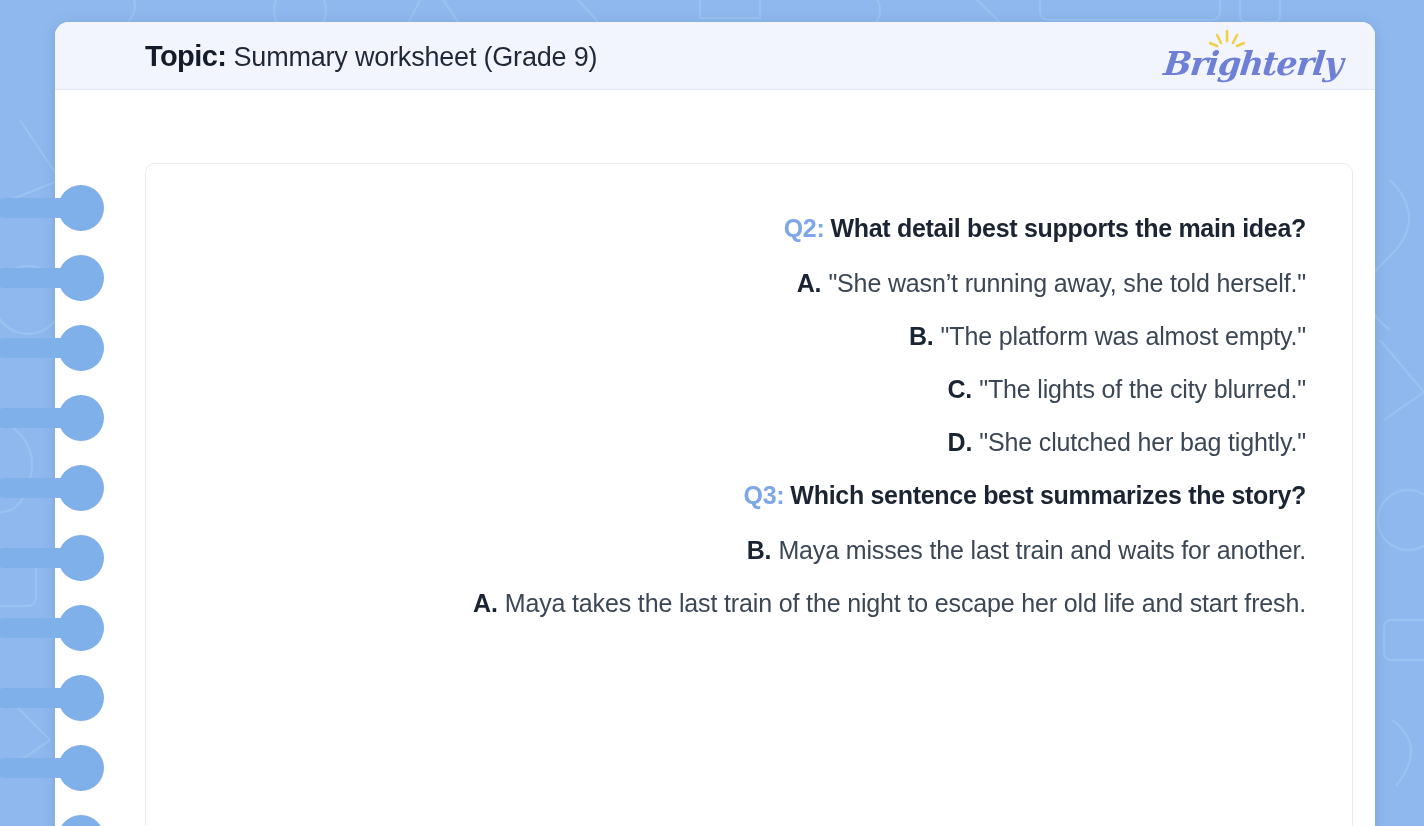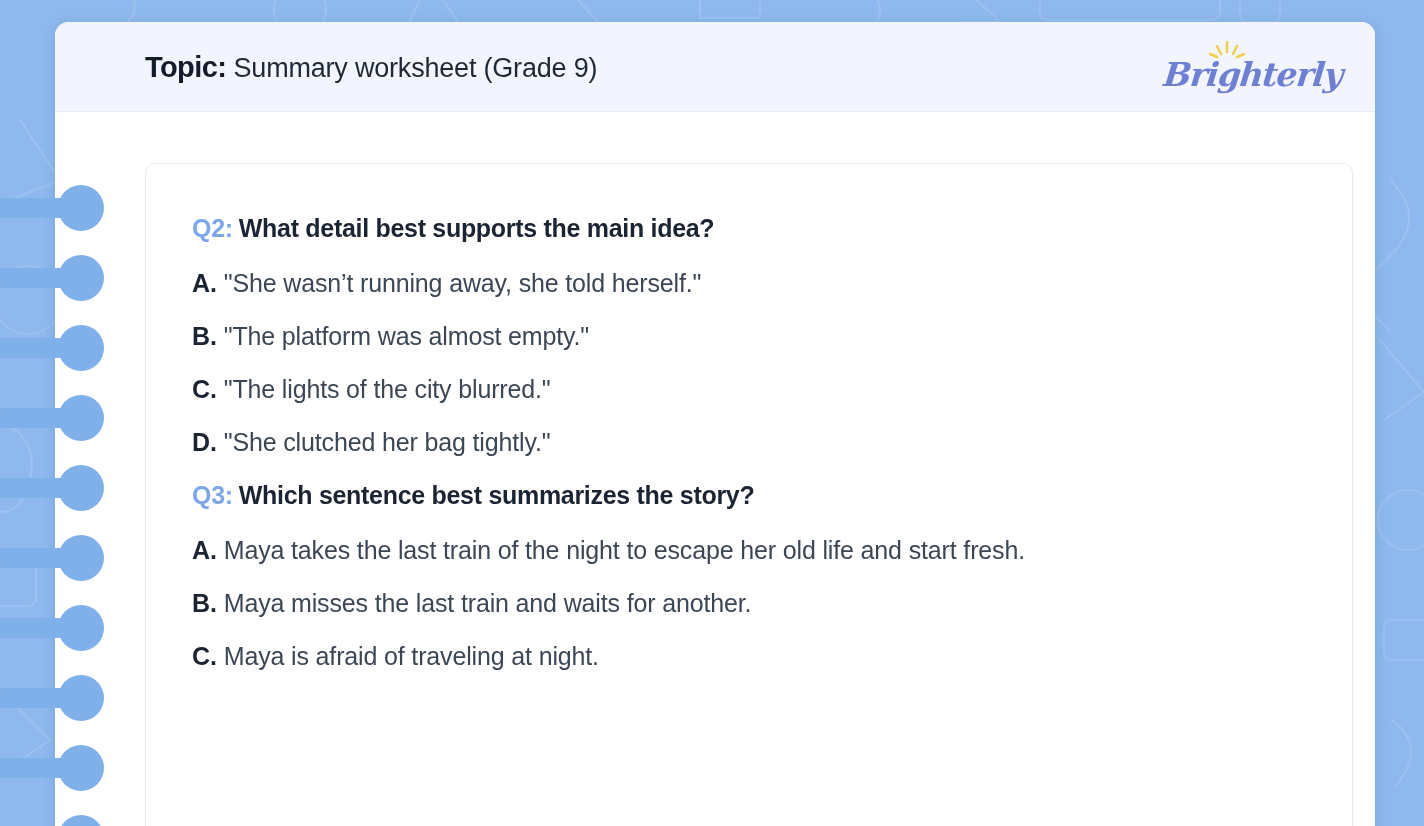--- a/index.html
+++ b/index.html
@@ -40,21 +40,21 @@
     box-shadow: 0 2px 14px rgba(40,70,120,.18);
     overflow: hidden;
   }
 
   
   #paper-header {
     position: absolute;
     left: 0;
     top: 0;
     width: 100%;
-    height: 90px;
+    height: 68px;
     background: #f2f5fd;
     border-bottom: 1px solid #e3eaf6;
     box-sizing: border-box;
   }
 
   #topic-line {
     position: absolute;
     left: 90px;
     top: 50%;
     transform: translateY(-50%);
@@ -147,21 +147,21 @@
     top: 141px;
     width: 1208px;
     height: 700px;
     background: #ffffff;
     border: 1px solid #e6ecf2;
     border-radius: 10px;
     box-sizing: border-box;
     padding: 50px 46px 0 46px;
   }
 
-  .question-block { margin-bottom: 18px; }
+  .question-block { margin-bottom: 18px; text-align: right; }
   .question-block.second { margin-top: 24px; }
 
   .question-head {
     font-size: 25px;
     font-weight: 700;
     color: #1b2433;
     letter-spacing: -.3px;
     margin-bottom: 26px;
     white-space: nowrap;
   }
@@ -254,27 +254,24 @@
         <div class="option-row">
           <span class="option-letter">D.</span><span class="option-text">"She clutched her bag tightly."</span>
         </div>
       </div>
 
       <div class="question-block second">
         <div class="question-head">
           <span class="q-number">Q3:</span><span class="q-prompt">Which sentence best summarizes the story?</span>
         </div>
         <div class="option-row">
+          <span class="option-letter">B.</span><span class="option-text">Maya misses the last train and waits for another.</span>
+        </div>
+        <div class="option-row">
           <span class="option-letter">A.</span><span class="option-text">Maya takes the last train of the night to escape her old life and start fresh.</span>
-        </div>
-        <div class="option-row">
-          <span class="option-letter">B.</span><span class="option-text">Maya misses the last train and waits for another.</span>
-        </div>
-        <div class="option-row">
-          <span class="option-letter">C.</span><span class="option-text">Maya is afraid of traveling at night.</span>
         </div>
       </div>
 
     </div>
   </div>
 
   <div id="spiral-binding">
       <div class="ring" style="top: 185px;">
         <div class="ring-bar"></div>
         <div class="ring-hole"></div>

